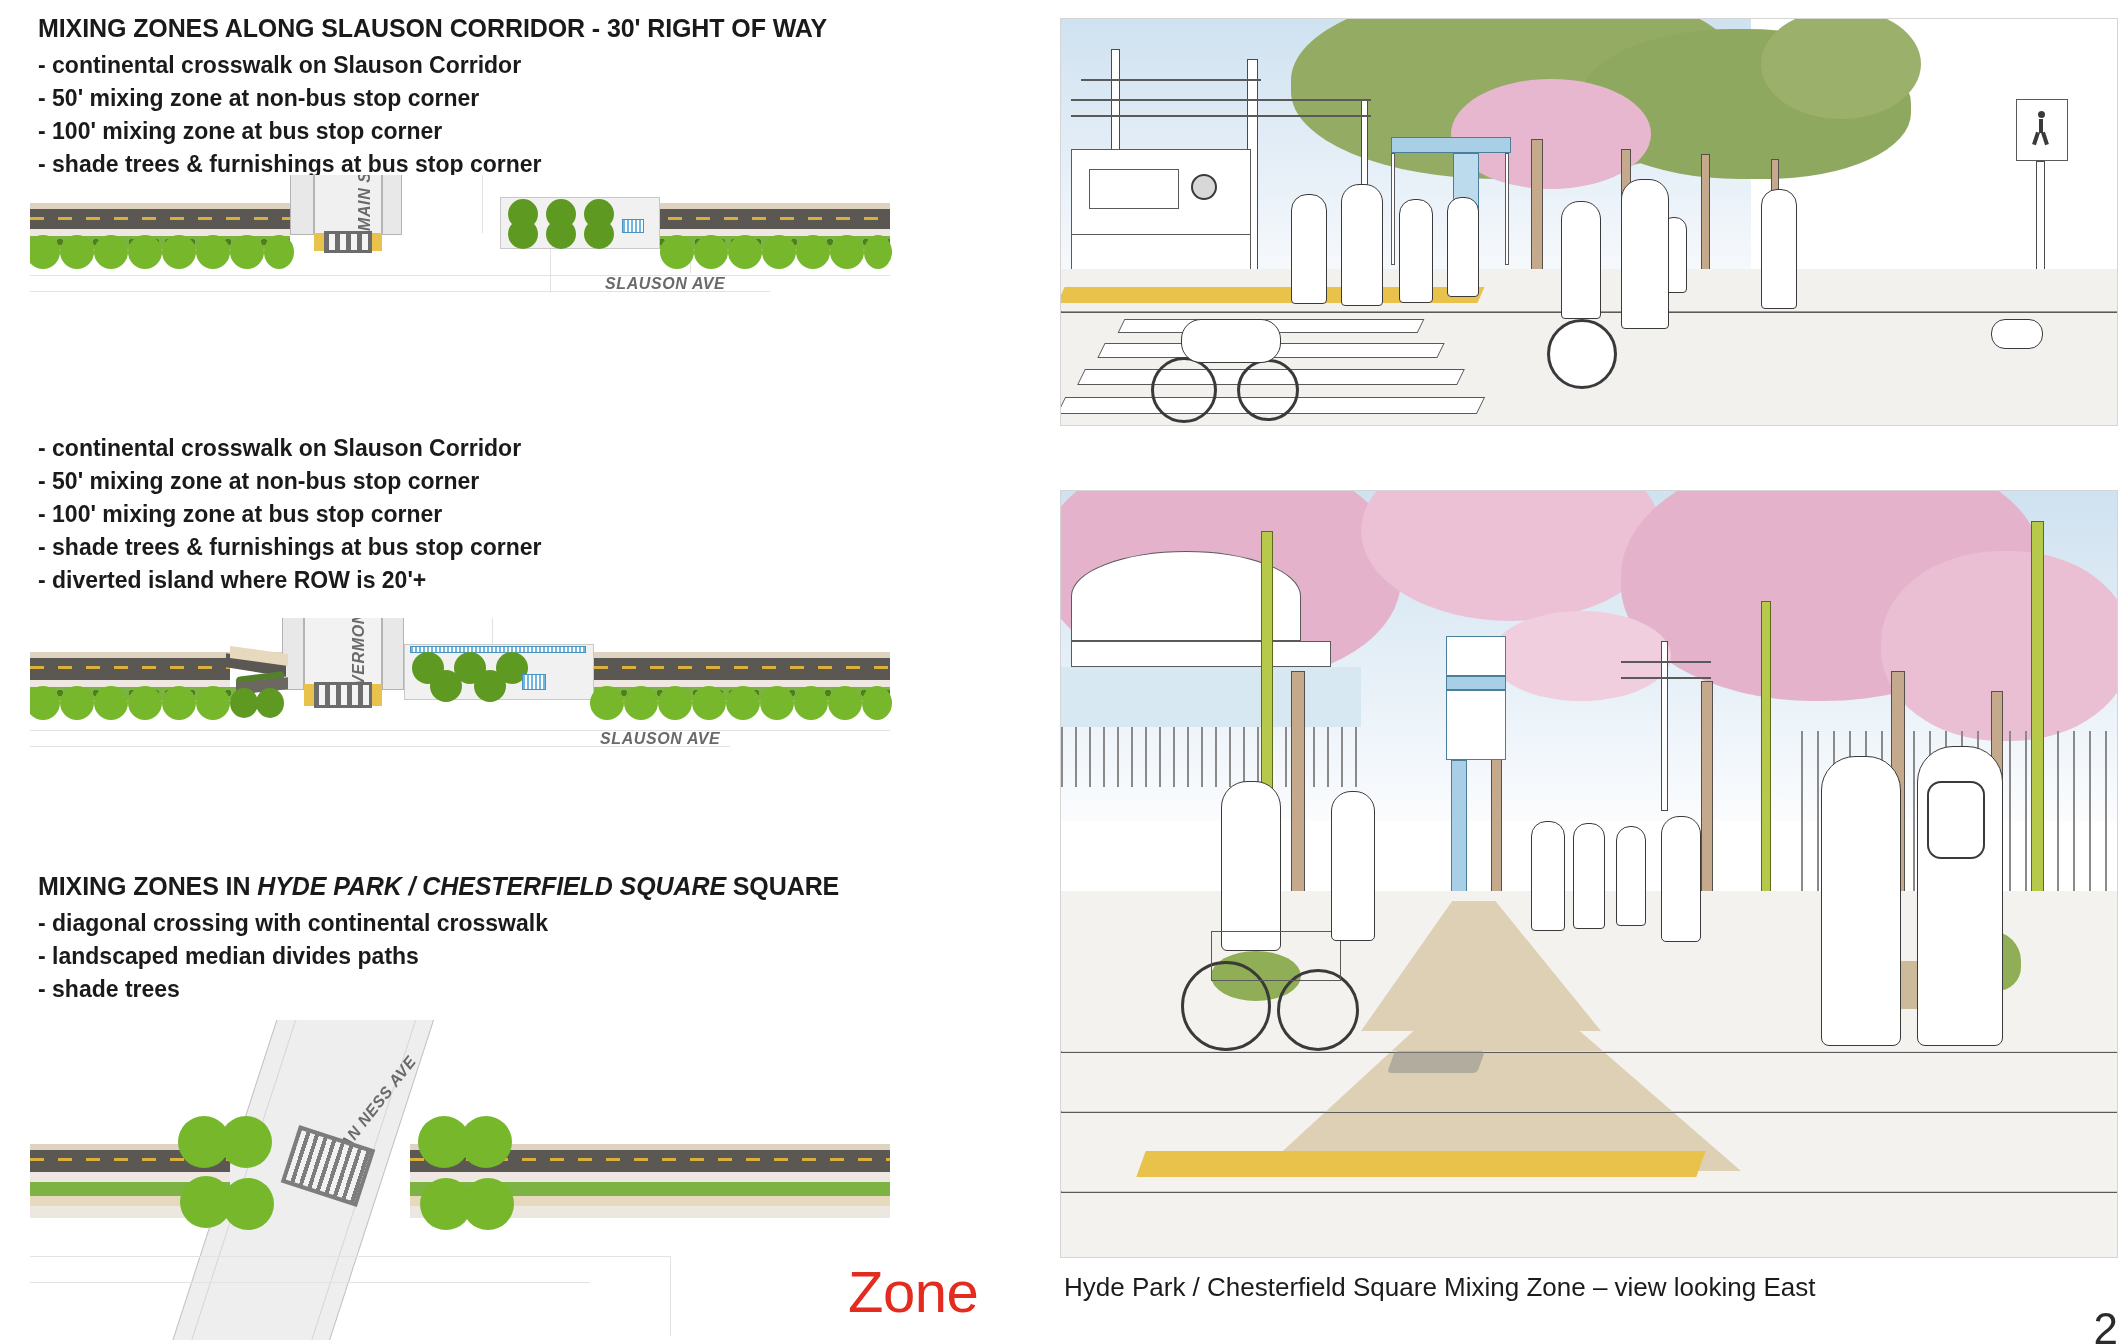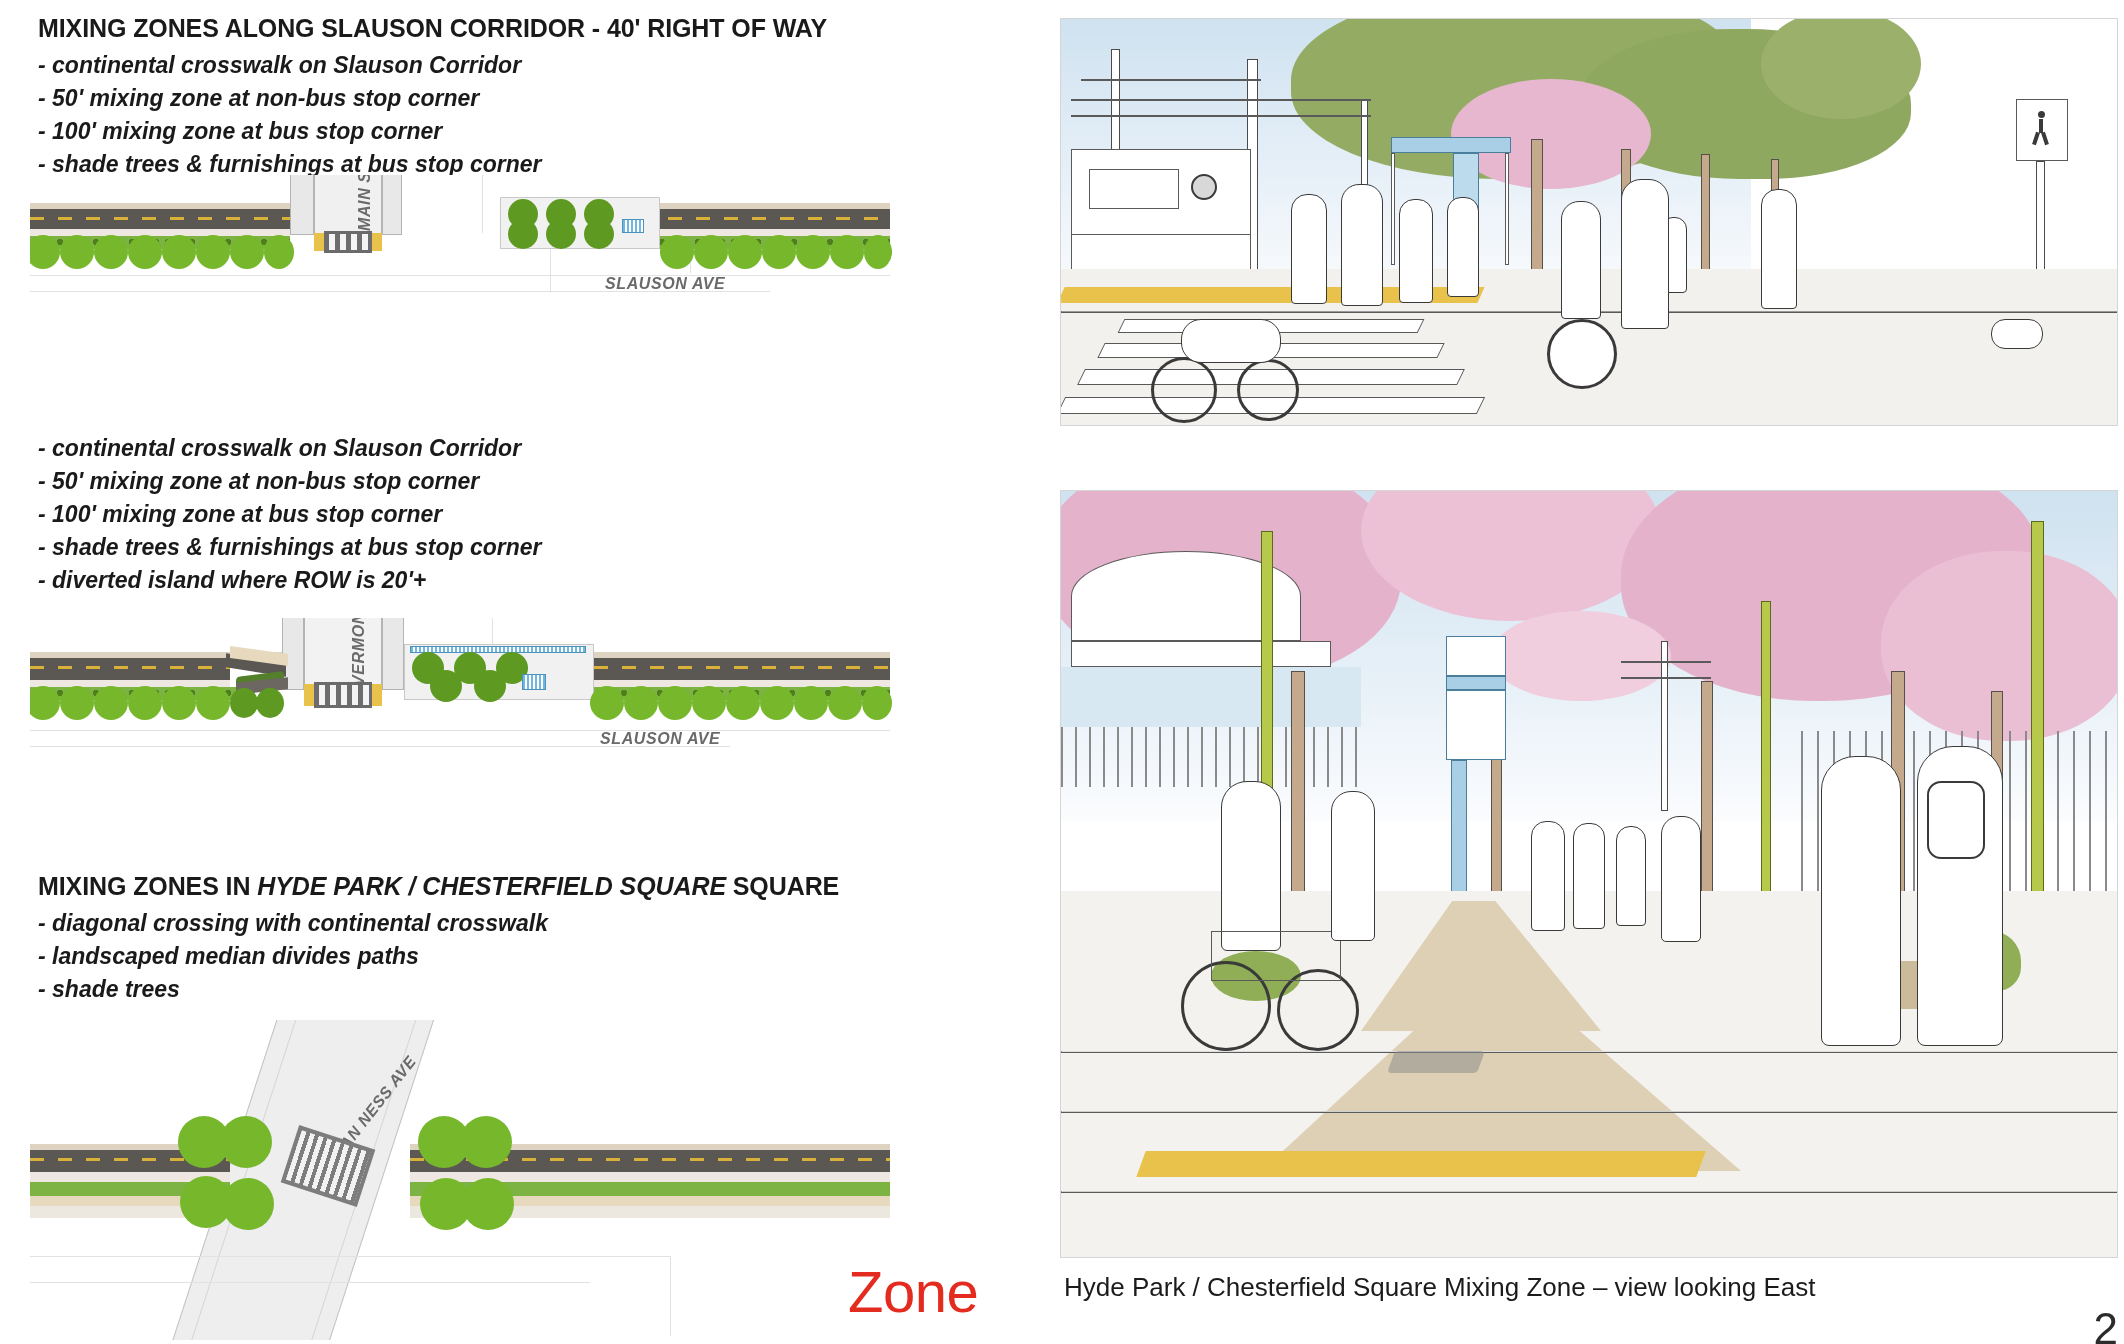--- a/index.html
+++ b/index.html
@@ -33,21 +33,20 @@
     margin: 0 0 6px 38px;
   }
   .heading .ital { font-style: italic; }
   .bullets { list-style: none; margin: 0; padding: 0 0 0 38px; }
   .bullets li {
     font-size: 23px;
     font-weight: 700;
     color: #1a1a1a;
     line-height: 33px;
     white-space: nowrap;
-    font-style: italic;
   }
   .bullets li::before { content: "- "; }
 
   
   .plan { position: absolute; left: 30px; overflow: hidden; }
 
   .plan-bg { position: absolute; inset: 0; background: #ffffff; }
 
   
   .faint-line {
@@ -208,21 +207,21 @@
     font-size: 44px;
     color: #2b2b2b;
   }
 </style>
 </head>
 <body>
 
 <div class="left-col">
 
   <div class="block" style="top:14px;">
-    <div class="heading">MIXING ZONES ALONG SLAUSON CORRIDOR - 40' RIGHT OF WAY</div>
+    <div class="heading">MIXING ZONES ALONG SLAUSON CORRIDOR - 30' RIGHT OF WAY</div>
     <ul class="bullets">
       <li>continental crosswalk on Slauson Corridor</li>
       <li>50' mixing zone at non-bus stop corner</li>
       <li>100' mixing zone at bus stop corner</li>
       <li>shade trees &amp; furnishings at bus stop corner</li>
     </ul>
   </div>
 
   <div class="plan" style="top:175px; width:900px; height:130px;">
     <div class="plan-bg"></div>

